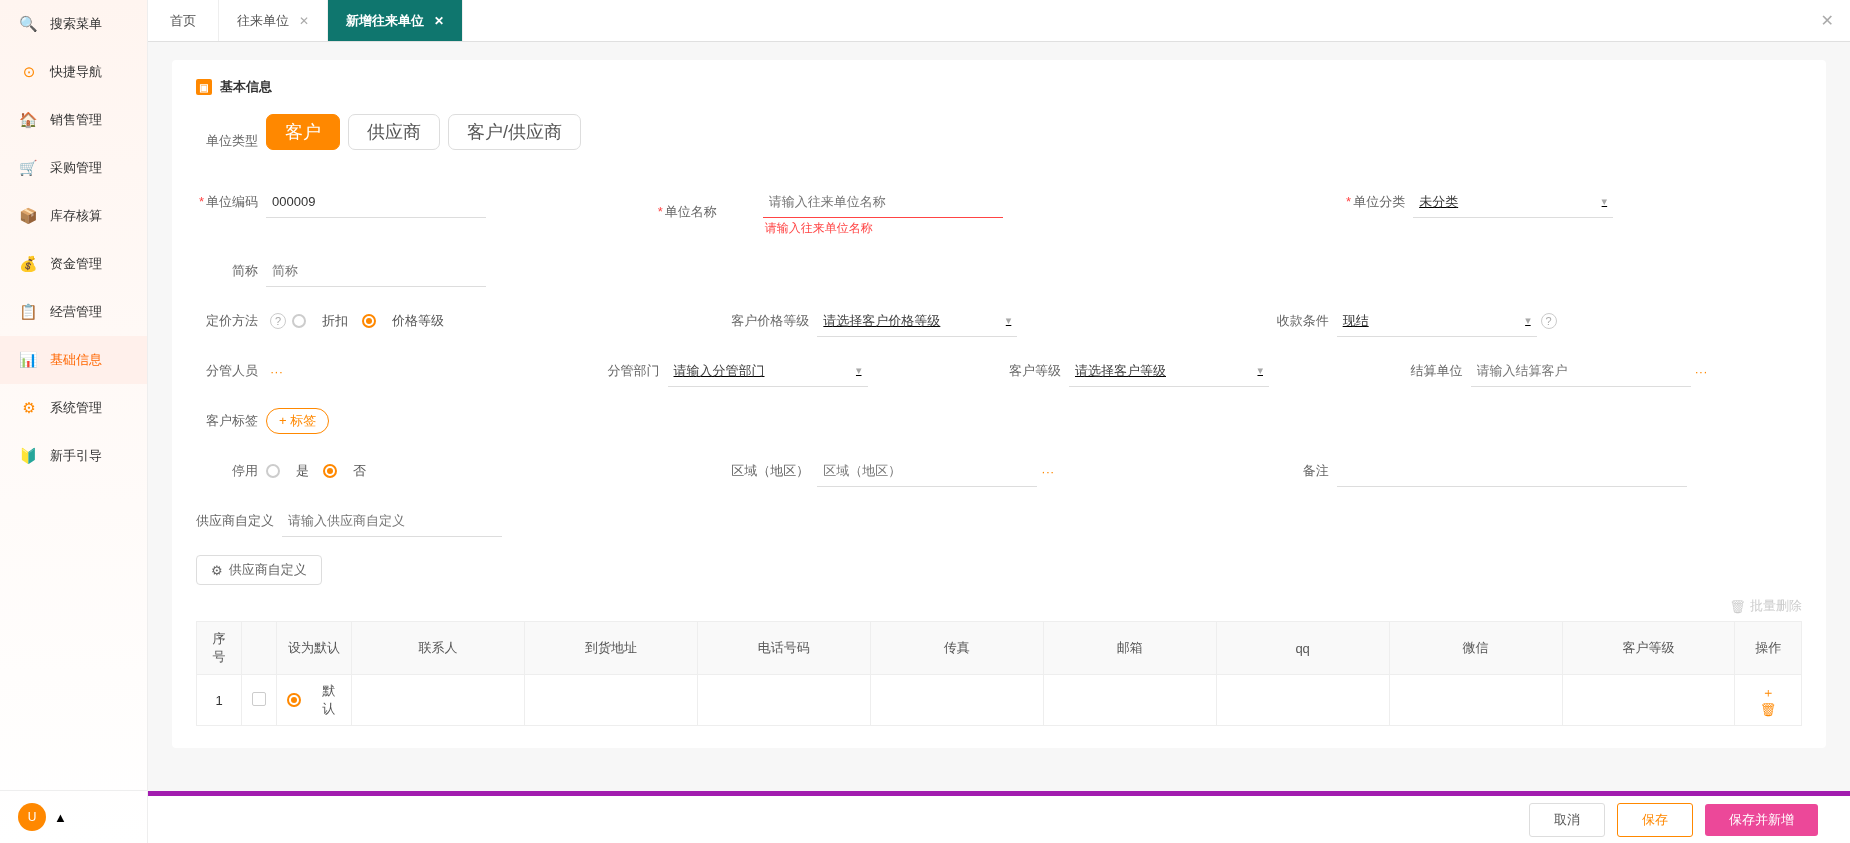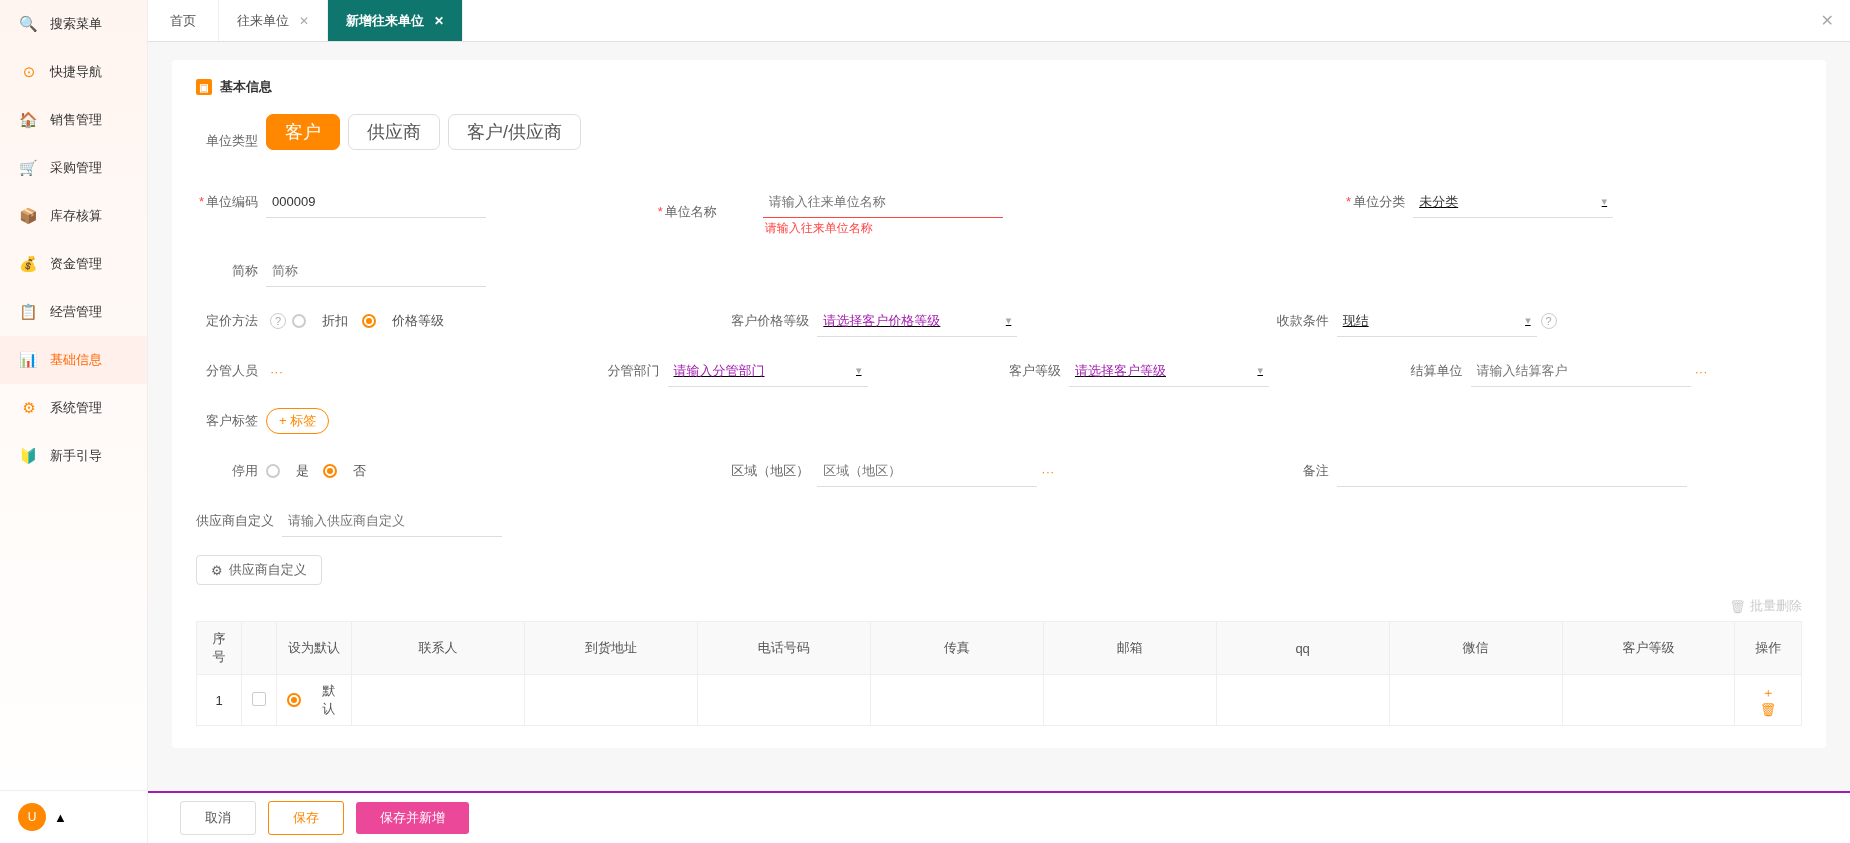--- a/index.html
+++ b/index.html
@@ -177,21 +177,21 @@
       flex: 1;
       border-bottom: 1px solid #ddd;
       max-width: 200px;
       height: 32px;
       padding: 0 6px;
       cursor: pointer;
       gap: 4px;
       justify-content: space-between;
       text-decoration: underline;
     }
-    .form-select-text { color: #a21caf; font-size: 13px; flex: 1; }
+    .form-select-text { color: #404040; font-size: 13px; flex: 1; }
     .form-select-text.has-value { color: #333; }
     .chevron { color: #aaa; font-size: 11px; }
 
     
     .radio-group { display: flex; align-items: center; gap: 14px; }
     .radio-item { display: flex; align-items: center; gap: 16px; cursor: pointer; color: #555; }
     .radio-circle {
       width: 14px; height: 14px; border-radius: 50%;
       border: 2px solid #ccc; display: flex; align-items: center; justify-content: center;
     }
@@ -230,22 +230,22 @@
       width: 14px; height: 14px; border: 1px solid #ccc; border-radius: 2px;
       display: inline-flex; align-items: center; justify-content: center; cursor: pointer;
     }
 
     
     .batch-delete { text-align: right; margin-bottom: 6px; color: #ccc; font-size: 13px; }
     .batch-delete-icon { display: inline-flex; align-items: center; gap: 4px; cursor: pointer; }
 
     
     .footer-bar {
-      height: 52px; background: #fff; border-top: 2px solid #a21caf;
-      display: flex; align-items: center; justify-content: flex-start;
+      height: 52px; background: #fff; border-top: 5px solid #a21caf;
+      display: flex; align-items: center; justify-content: flex-end;
       padding: 0 32px; gap: 12px; flex-shrink: 0;
     }
     .btn-cancel {
       padding: 7px 24px; border: 1px solid #ddd; border-radius: 3px;
       background: #fff; color: #555; cursor: pointer; font-size: 13px;
     }
     .btn-save {
       padding: 7px 24px; border: 1px solid #f80; border-radius: 3px;
       background: #fff; color: #f80; cursor: pointer; font-size: 13px;
     }

